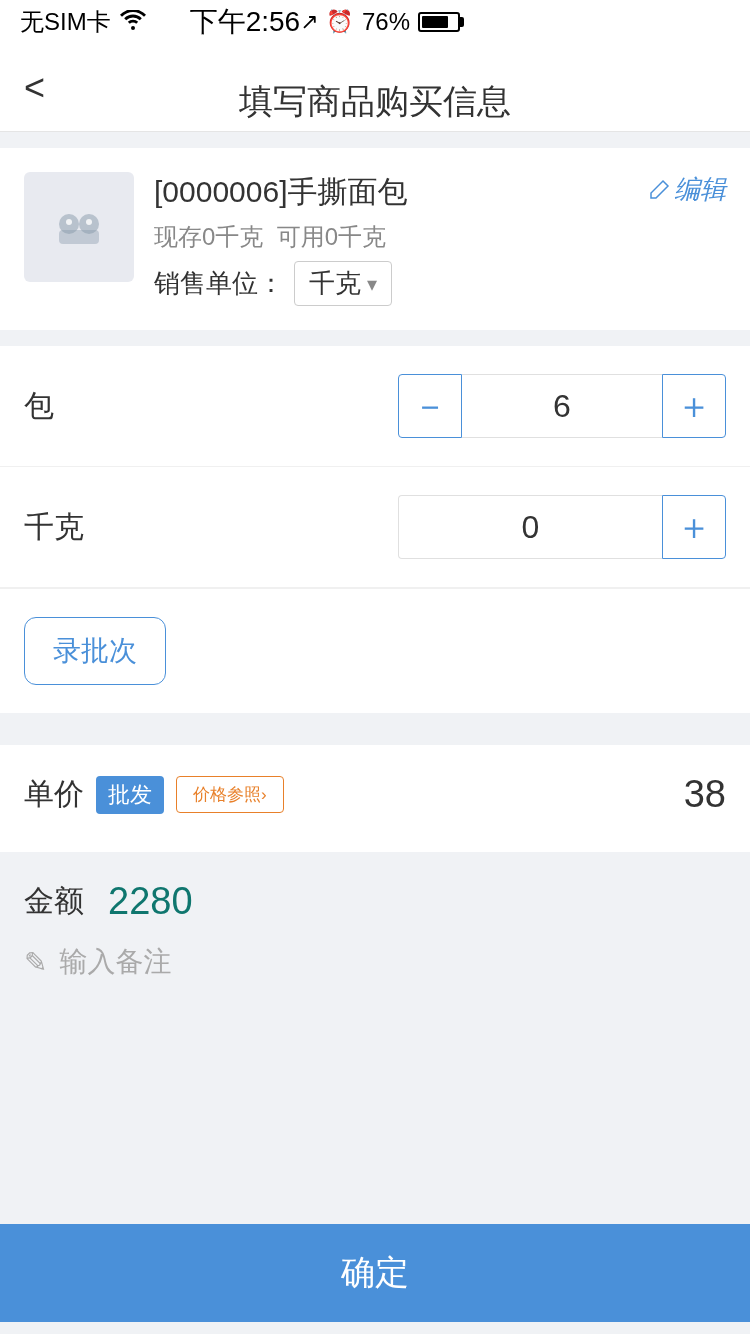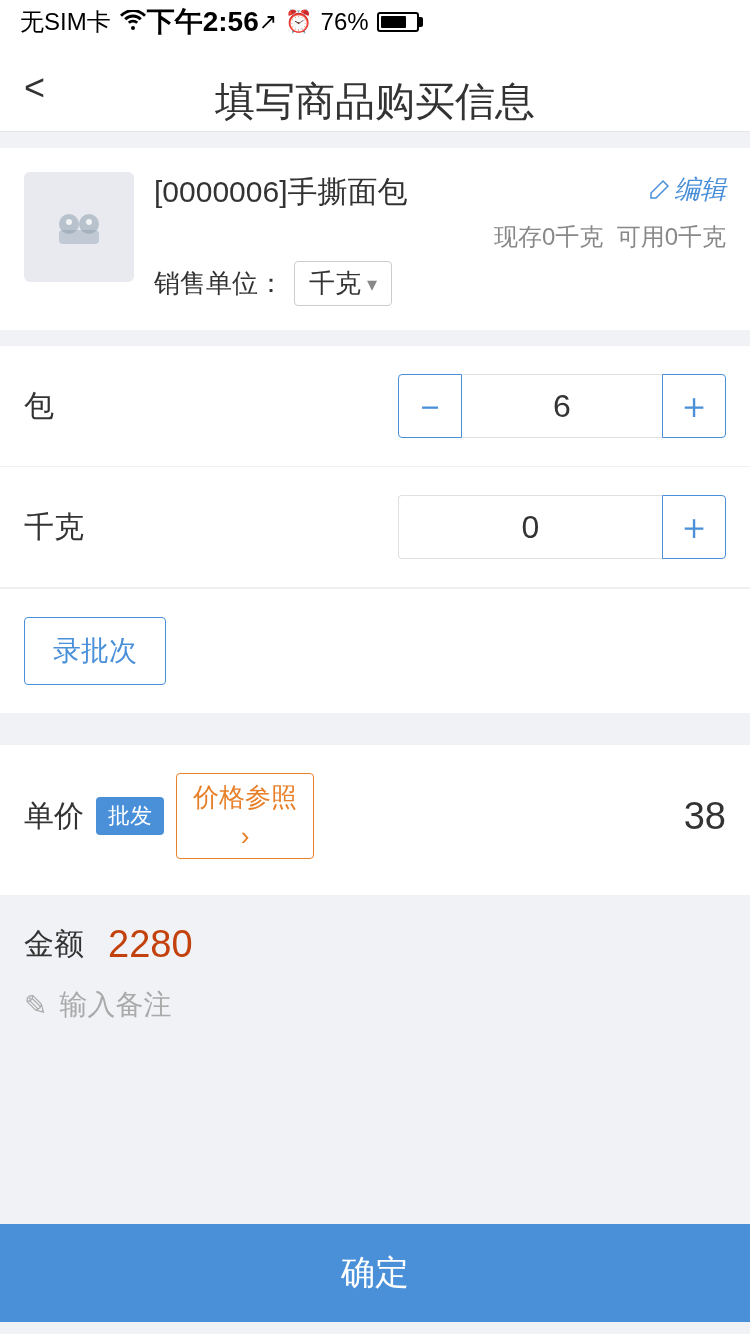--- a/index.html
+++ b/index.html
@@ -18,21 +18,21 @@
       width: 750px;
       height: 44px;
       background: #fff;
       display: flex;
       align-items: center;
       padding: 0 20px;
       font-size: 24px;
       color: #000;
     }
     .status-left { display: flex; align-items: center; gap: 8px; }
-    .status-center { font-size: 28px; font-weight: 700; }
+    .status-center { font-size: 28px; font-weight: 400; margin-left: 43px; }
     .status-right { display: flex; align-items: center; gap: 8px; font-size: 24px; }
     .battery-icon {
       width: 42px; height: 20px; border: 2px solid #000; border-radius: 3px;
       position: relative; display: inline-flex; align-items: center;
       padding: 2px;
     }
     .battery-icon::after {
       content: '';
       position: absolute;
       right: -6px; top: 50%;
@@ -57,35 +57,34 @@
       border-bottom: 1px solid #e5e5e5;
     }
     .nav-back {
       position: absolute;
       left: 24px;
       font-size: 36px;
       color: #333;
       cursor: pointer;
     }
     .nav-title {
-      font-size: 40px;
+      font-size: 34px;
       font-weight: 500;
       color: #333;
       margin-top: 28px;
     }
 
     
     .product-card {
       background: #fff;
       padding: 24px;
       display: flex;
       align-items: flex-start;
       gap: 20px;
       margin-bottom: 16px;
-      text-align: right;
     }
     .product-thumb {
       width: 110px;
       height: 110px;
       background: #e8eaf0;
       border-radius: 6px;
       display: flex;
       align-items: center;
       justify-content: center;
       flex-shrink: 0;
@@ -196,21 +195,21 @@
       align-items: center;
       justify-content: space-between;
       padding: 28px 24px;
       margin-bottom: 16px;
     }
     .total-text { font-size: 30px; color: #333; }
     .batch-btn {
       border: 1px solid #4a90d9;
       color: #4a90d9;
       background: #fff;
-      border-radius: 4px;
+      border-radius: 12px;
       padding: 14px 28px;
       font-size: 28px;
       cursor: pointer;
     }
 
     
     .price-section {
       background: #fff;
       padding: 28px 24px;
       margin-bottom: 0;
@@ -229,36 +228,35 @@
       font-size: 22px;
       padding: 4px 12px;
       border-radius: 4px;
     }
     .price-ref-btn {
       border: 1px solid #e8802a;
       color: #e8802a;
       background: #fff;
       border-radius: 4px;
       padding: 6px 16px;
-      font-size: 26px;
-      display: flex;
-      align-items: center;
-      gap: 6px;
-      cursor: pointer;
-      flex-direction: column;
+      font-size: 17px;
+      display: flex;
+      align-items: center;
+      gap: 0;
+      cursor: pointer;
     }
     .price-value { font-size: 38px; color: #333; font-weight: 500; }
     .amount-row {
       display: flex;
       align-items: center;
       gap: 24px;
       margin-bottom: 20px;
     }
     .amount-label { font-size: 30px; color: #333; }
-    .amount-value { font-size: 38px; color: #c2410c; font-weight: 500; }
+    .amount-value { font-size: 38px; color: #0f766e; font-weight: 500; }
     .note-row {
       display: flex;
       align-items: center;
       gap: 12px;
       color: #aaa;
       font-size: 28px;
       padding-bottom: 20px;
     }
 
     

